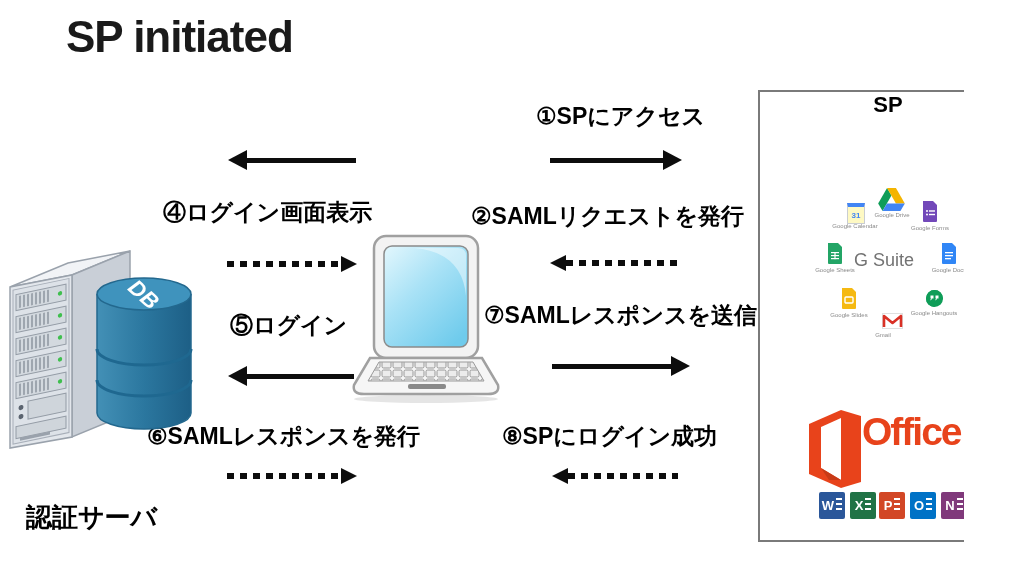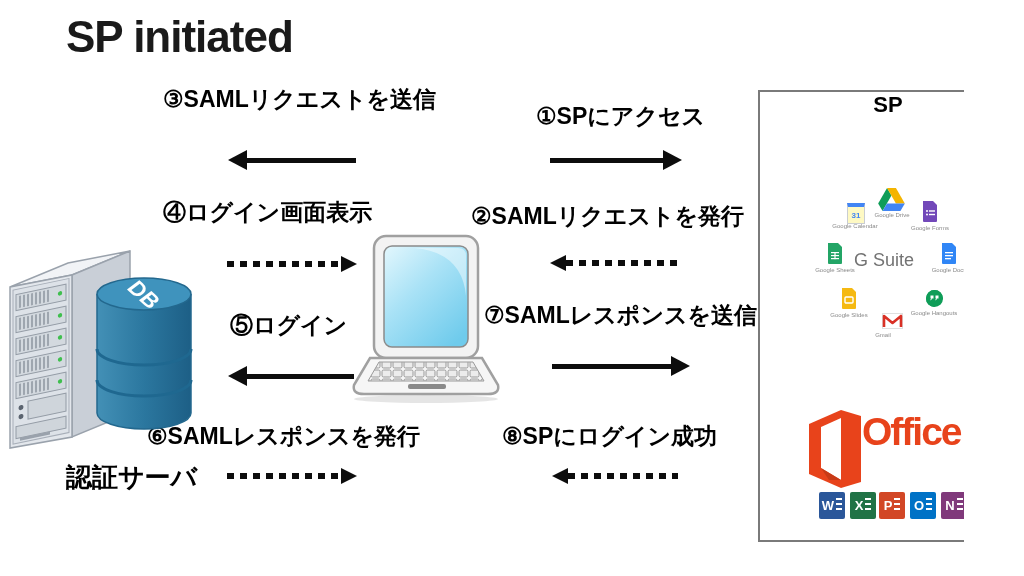--- a/index.html
+++ b/index.html
@@ -9,21 +9,21 @@
   .title{left:66px;top:12px;font-size:44px;font-weight:600;color:#1a1a1a;letter-spacing:-1px;}
   .step{position:absolute;font-size:23px;font-weight:700;color:#000;white-space:nowrap;}
   #s3{left:163px;top:84px}
   #s1{left:536px;top:101px}
   #s4{left:163px;top:197px}
   #s2{left:471px;top:201px}
   #s5{left:230px;top:310px}
   #s7{left:484px;top:300px}
   #s6{left:147px;top:421px}
   #s8{left:502px;top:421px}
-  .auth-label{left:26px;top:460px;font-size:26px;font-weight:700;margin-left:40px;}
+  .auth-label{left:26px;top:500px;font-size:26px;font-weight:700;}
 
   
   .arrow{position:absolute;height:20px;display:flex;align-items:center;}
   .arrow .shaft{flex:1;height:5px;background:#0d0d0d;}
   .arrow.dotted .shaft{height:6px;background:repeating-linear-gradient(90deg,#0d0d0d 0 7px,transparent 7px 13px);}
   .arrow .head{width:0;height:0;border-top:10px solid transparent;border-bottom:10px solid transparent;}
   .arrow.right .head{border-left:19px solid #0d0d0d;}
   .arrow.left .head{order:-1;border-right:19px solid #0d0d0d;}
   .arrow.dotted .head{border-top-width:8px;border-bottom-width:8px;}
   .arrow.dotted.right .head{border-left-width:16px;}
@@ -61,21 +61,20 @@
   .oicon.o{left:150px;background:#0072C6}
   .oicon.n{left:181px;background:#80397B}
 </style>
 </head>
 <body>
 
 <div id="canvas">
 
   <div class="abs title">SP initiated</div>
 
-  <div class="step" id="s3">③SAMLリクエストを送信</div>
   <div class="step" id="s1">①SPにアクセス</div>
   <div class="step" id="s4">④ログイン画面表示</div>
   <div class="step" id="s2">②SAMLリクエストを発行</div>
   <div class="step" id="s5">⑤ログイン</div>
   <div class="step" id="s7">⑦SAMLレスポンスを送信</div>
   <div class="step" id="s6">⑥SAMLレスポンスを発行</div>
   <div class="step" id="s8">⑧SPにログイン成功</div>
 
   <div class="arrow solid left" id="a3">
       <span class="head"></span>

